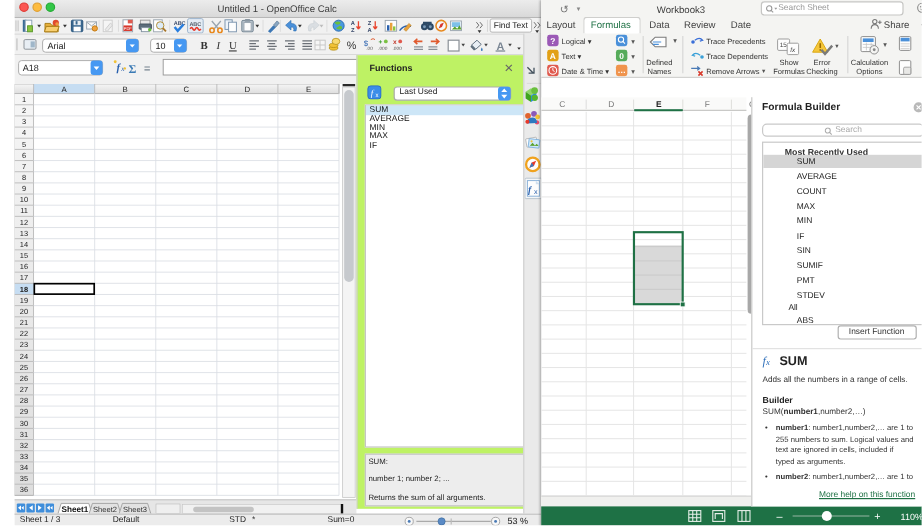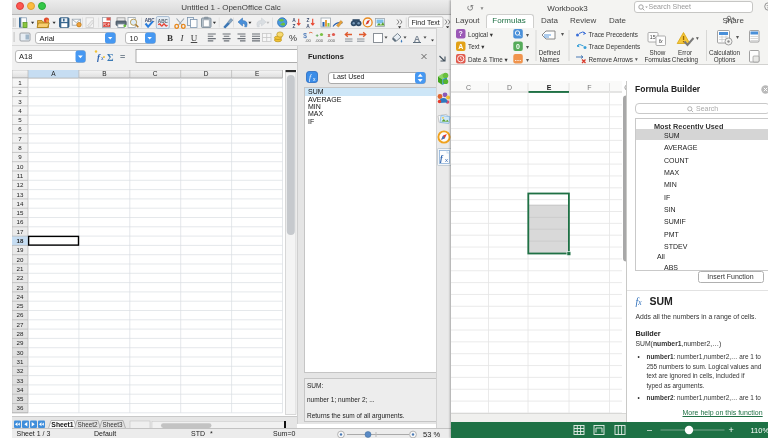--- a/index.html
+++ b/index.html
@@ -369,21 +369,21 @@
         <line x1="117.8" y1="8" x2="117.8" y2="342.80" stroke="#dadee3" stroke-width="0.7"></line>
         <line x1="168.7" y1="8" x2="168.7" y2="342.80" stroke="#dadee3" stroke-width="0.7"></line>
         <line x1="219.6" y1="8" x2="219.6" y2="342.80" stroke="#dadee3" stroke-width="0.7"></line>
         <line x1="270.5" y1="8" x2="270.5" y2="342.80" stroke="#dadee3" stroke-width="0.7"></line>
         <rect x="16.6" y="166.40" width="49.9" height="8.70" fill="none" stroke="#000" stroke-width="1.4"></rect>
         <rect x="273.5" y="-1.5" width="10.5" height="3.5" fill="#2b2b2b"></rect>
         <rect x="273.5" y="2.5" width="10.5" height="342" fill="#f4f4f4" stroke="#c9c9c9" stroke-width="0.7"></rect>
         <rect x="274.8" y="5" width="8" height="160" rx="4" fill="#c6c9cd"></rect>
       </svg></div>
 
-<div class="a" id="fpanel" style="left:285px;top:46px;width:139px;height:378px;background:#e5e5e5;border-left:1px solid #cfcfcf;">
+<div class="a" id="fpanel" style="left:285px;top:46px;width:139px;height:378px;background:#bef264;border-left:1px solid #cfcfcf;">
 <div class="t" style="left:10px;top:6px;font-size:7.5px;font-weight:bold;color:#222;">Functions</div>
 <svg class="a" style="left:122px;top:7px;" width="10" height="8" viewBox="0 0 10 8">
         <path d="M1.5 1 l5 5 M6.5 1 l-5 5" stroke="#666" stroke-width="1"></path>
       </svg>
 <svg class="a" style="left:8px;top:24.5px;" width="12" height="12" viewBox="0 0 12 12">
         <rect x="0.5" y="0.5" width="11" height="11" rx="2.5" fill="#3b8de8" stroke="#2a6bc0" stroke-width="0.8"></rect>
         <text x="3" y="9" font-size="7.5" font-style="italic" fill="#fff" font-family="Liberation Serif">f</text>
         <text x="7" y="9.5" font-size="5" fill="#fff" font-family="Liberation Sans">x</text>
       </svg>
 <div class="a" style="left:30px;top:25.5px;width:96px;height:10.5px;background:#fff;border:0.8px solid #ababab;border-radius:3px;"></div>
@@ -513,21 +513,21 @@
 <div class="a" style="left:35.5px;top:13.5px;width:46px;height:13.5px;background:#fff;border:1px solid #cfcfcd;border-bottom:none;border-radius:3px 3px 0 0;"></div>
 <div class="t" style="left:58.5px;top:15.5px;transform:translateX(-50%);font-size:8px;color:#1f7145;">Formulas</div>
 <div class="t" style="left:90.5px;top:15.5px;font-size:8px;color:#444;">Data</div>
 <div class="t" style="left:119.5px;top:15.5px;font-size:8px;color:#444;">Review</div>
 <div class="t" style="left:158.5px;top:15.5px;font-size:8px;color:#444;">Date</div>
 <svg class="a" style="left:274.5px;top:14.5px;" width="10" height="10" viewBox="0 0 10 10">
         <circle cx="4" cy="3" r="1.8" fill="none" stroke="#777" stroke-width="0.9"></circle>
         <path d="M1 9 q0 -3.5 3 -3.5 q3 0 3 3.5" fill="none" stroke="#777" stroke-width="0.9"></path>
         <path d="M8.2 2 v3 M6.7 3.5 h3" stroke="#777" stroke-width="0.9"></path>
       </svg>
-<div class="t" style="left:272px;top:15.5px;font-size:8px;color:#444;">Share</div>
+<div class="t" style="left:286px;top:15.5px;font-size:8px;color:#444;">Share</div>
 <svg class="a" style="left:316px;top:17px;" width="8" height="5" viewBox="0 0 8 5">
         <path d="M1 4 l3 -3 3 3" fill="none" stroke="#777" stroke-width="1"></path>
       </svg>
 
 <svg class="a" style="left:0;top:26.5px;" width="329" height="37" viewBox="0 0 329 37">
 <g font-family="Liberation Sans">
 
 <rect x="5" y="2" width="9.5" height="9.5" rx="2" fill="#9b59b6"></rect>
           <text x="9.7" y="9.3" font-size="7" fill="#fff" text-anchor="middle" font-weight="bold">?</text>
 <text x="17" y="9.5" font-size="6.3" fill="#333">Logical ▾</text>

